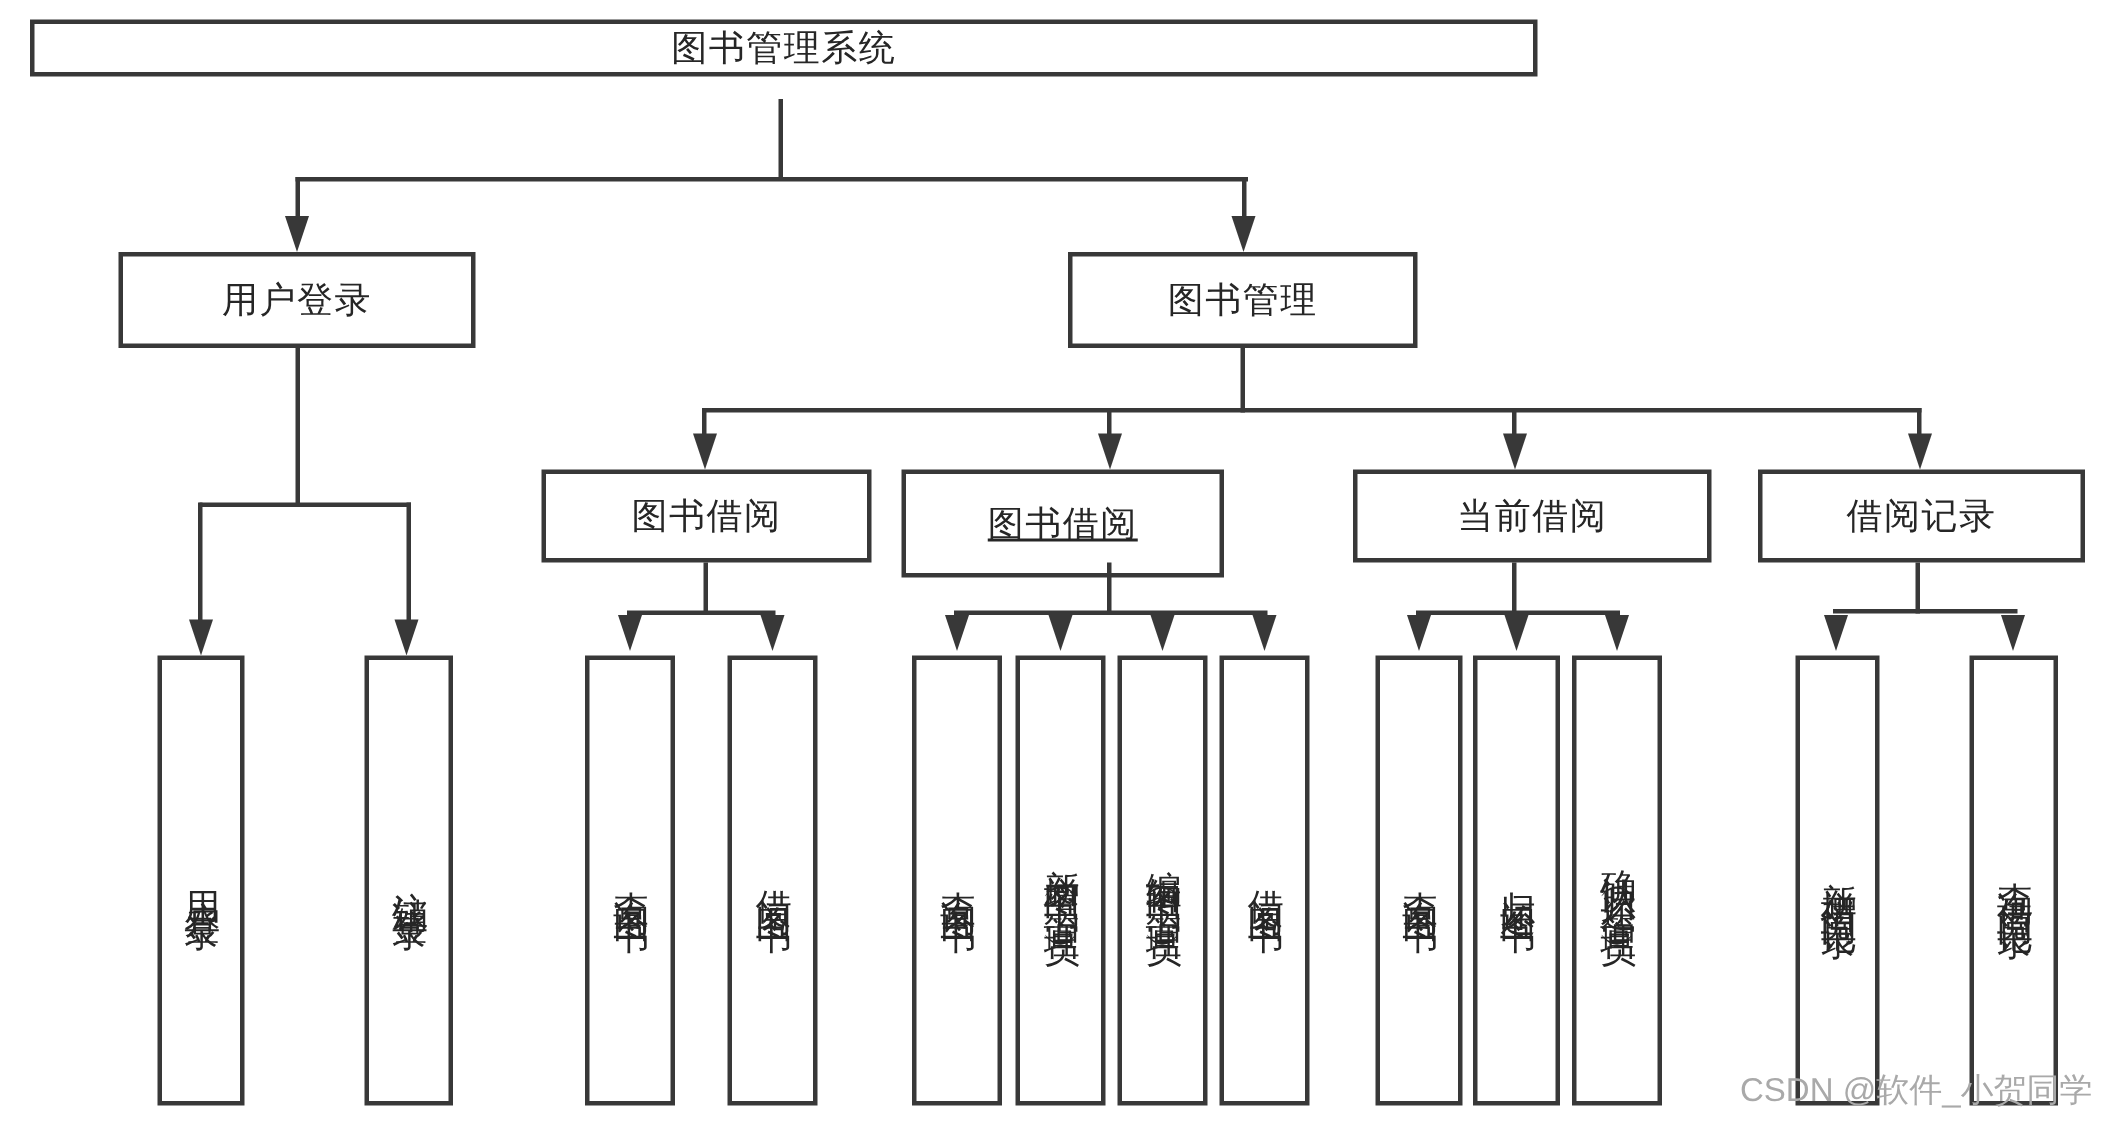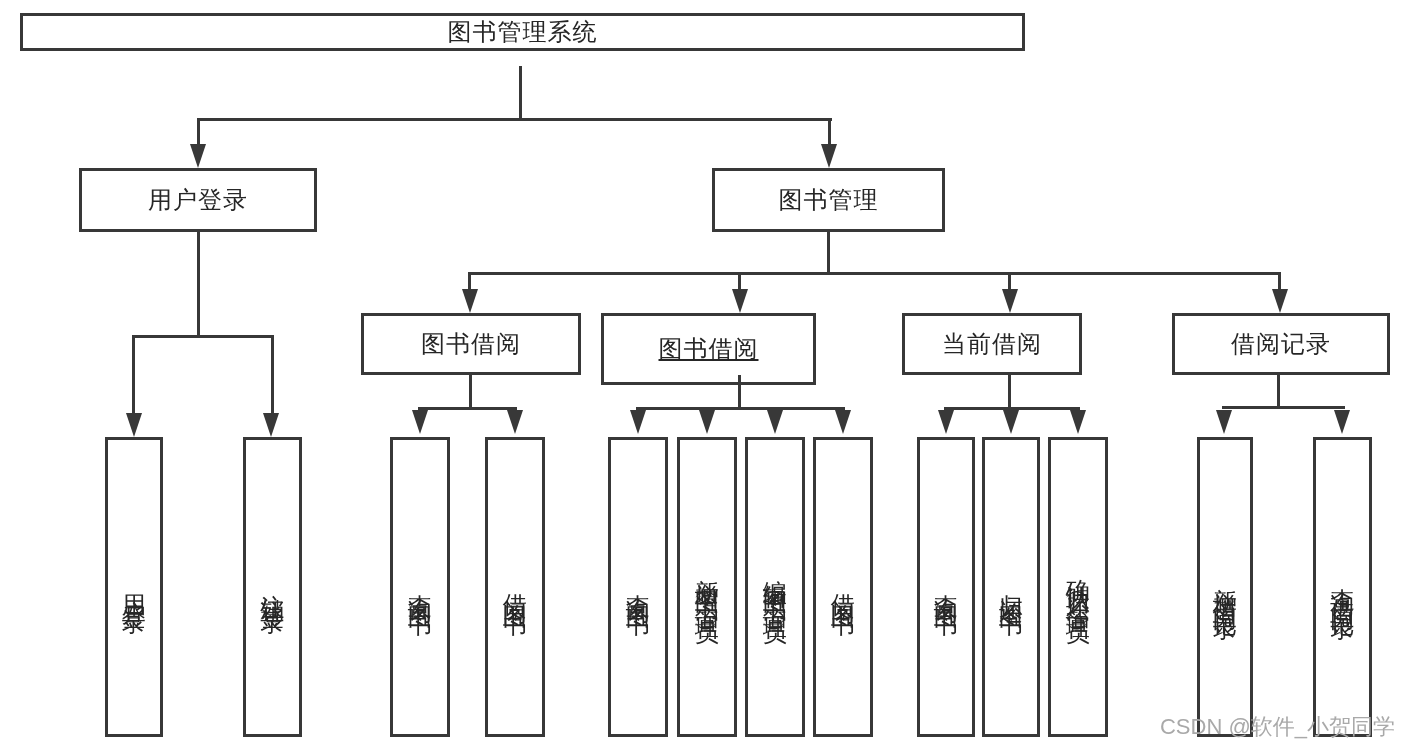--- a/index.html
+++ b/index.html
@@ -59,21 +59,21 @@
   <div class="arrow" style="left:462px;top:289px;"></div>
   <div class="vline" style="left:738px;top:272px;height:20px;"></div>
   <div class="arrow" style="left:732px;top:289px;"></div>
   <div class="vline" style="left:1008px;top:272px;height:20px;"></div>
   <div class="arrow" style="left:1002px;top:289px;"></div>
   <div class="vline" style="left:1278px;top:272px;height:20px;"></div>
   <div class="arrow" style="left:1272px;top:289px;"></div>
 
   <div class="box" style="left:361px;top:313px;width:220px;height:62px;">图书借阅</div>
   <div class="box" style="left:601px;top:313px;width:215px;height:72px;text-decoration:underline;">图书借阅</div>
-  <div class="box" style="left:902px;top:313px;width:180px;height:62px;">当前借阅</div>
+  <div class="box" style="left:902px;top:313px;width:239px;height:62px;">当前借阅</div>
   <div class="box" style="left:1172px;top:313px;width:218px;height:62px;font-family:Liberation Mono, monospace;">借阅记录</div>
 
   <div class="vline" style="left:469px;top:375px;height:35px;"></div>
   <div class="hline" style="left:418px;top:407px;width:99px;"></div>
   <div class="arrow" style="left:412px;top:410px;"></div>
   <div class="arrow" style="left:507px;top:410px;"></div>
 
   <div class="vline" style="left:738px;top:375px;height:35px;"></div>
   <div class="hline" style="left:636px;top:407px;width:209px;"></div>
   <div class="arrow" style="left:630px;top:410px;"></div>

